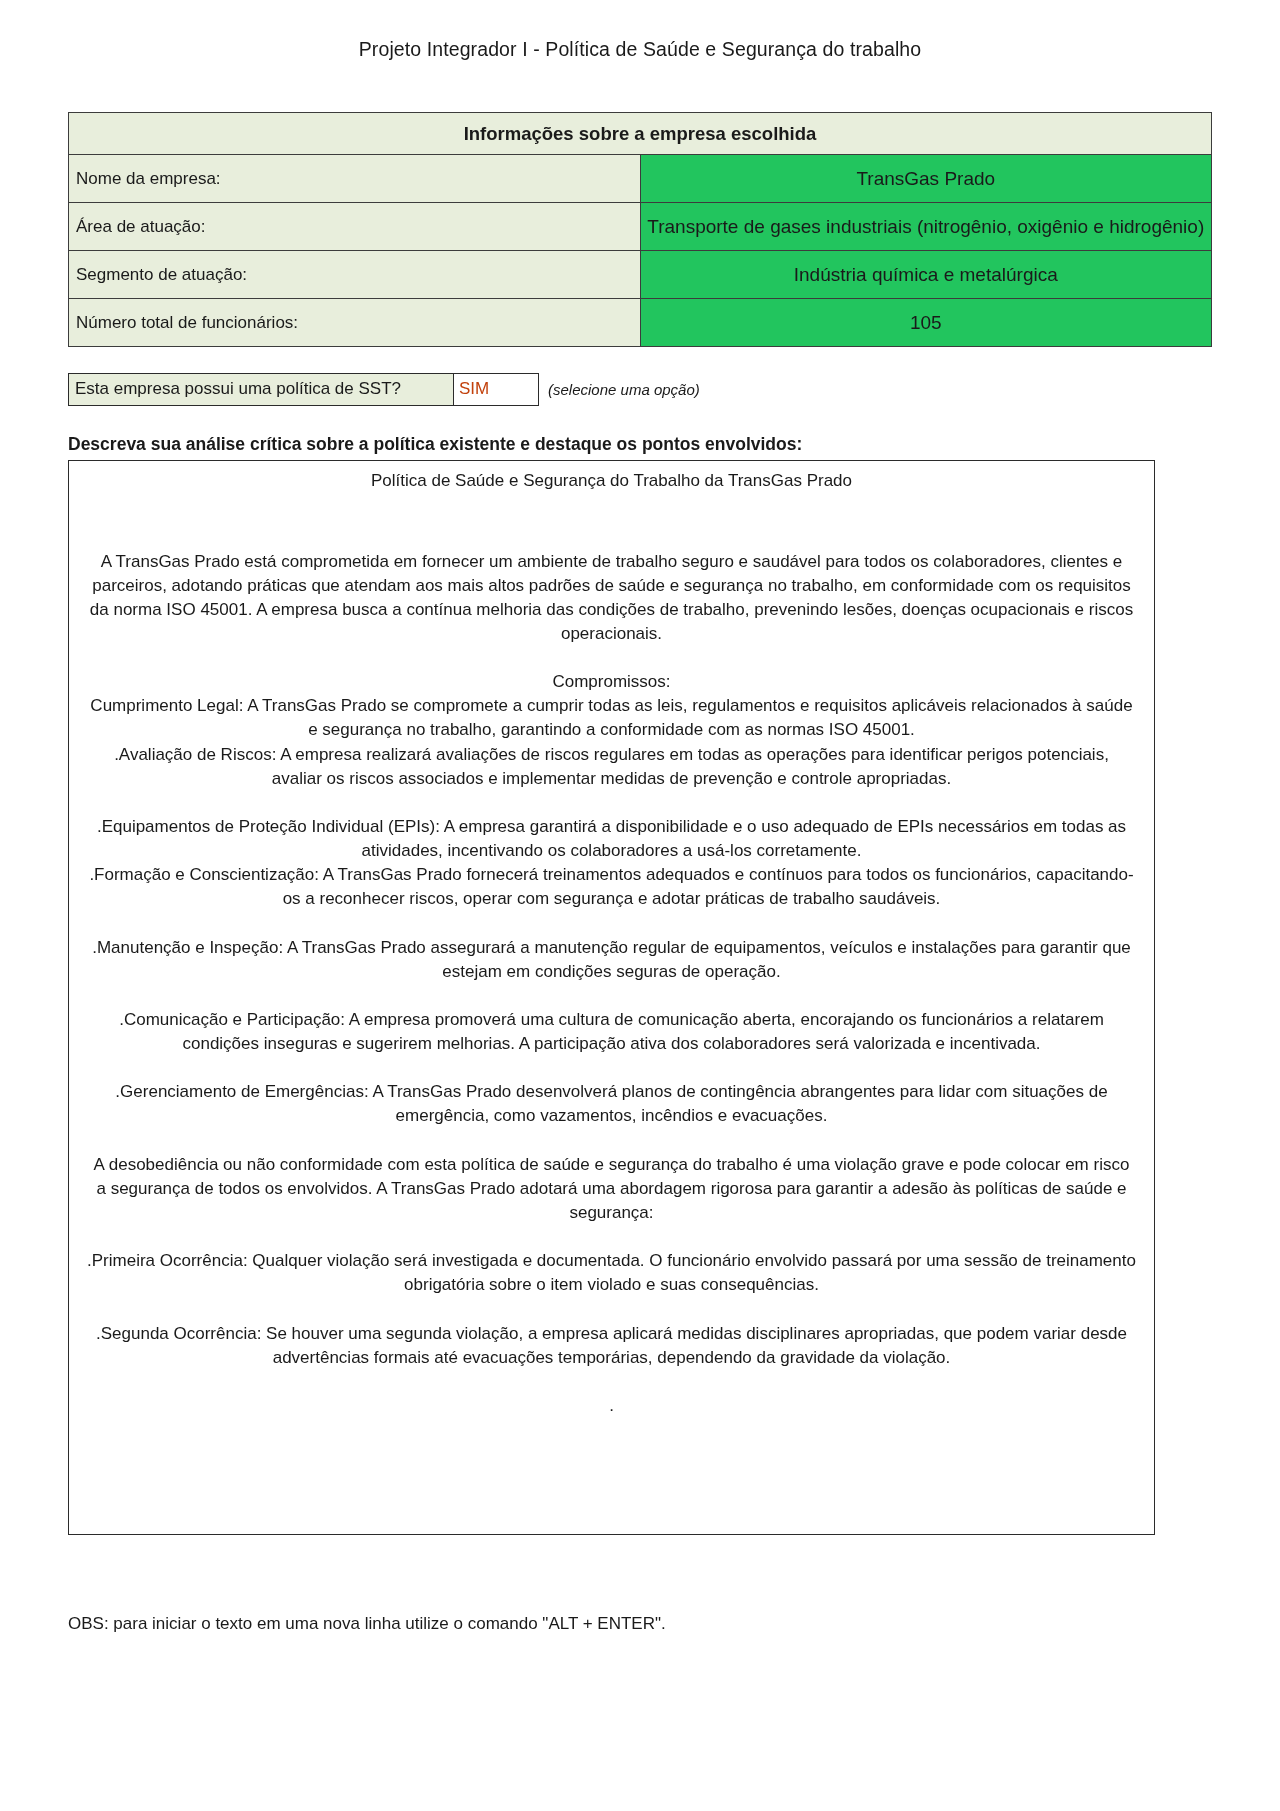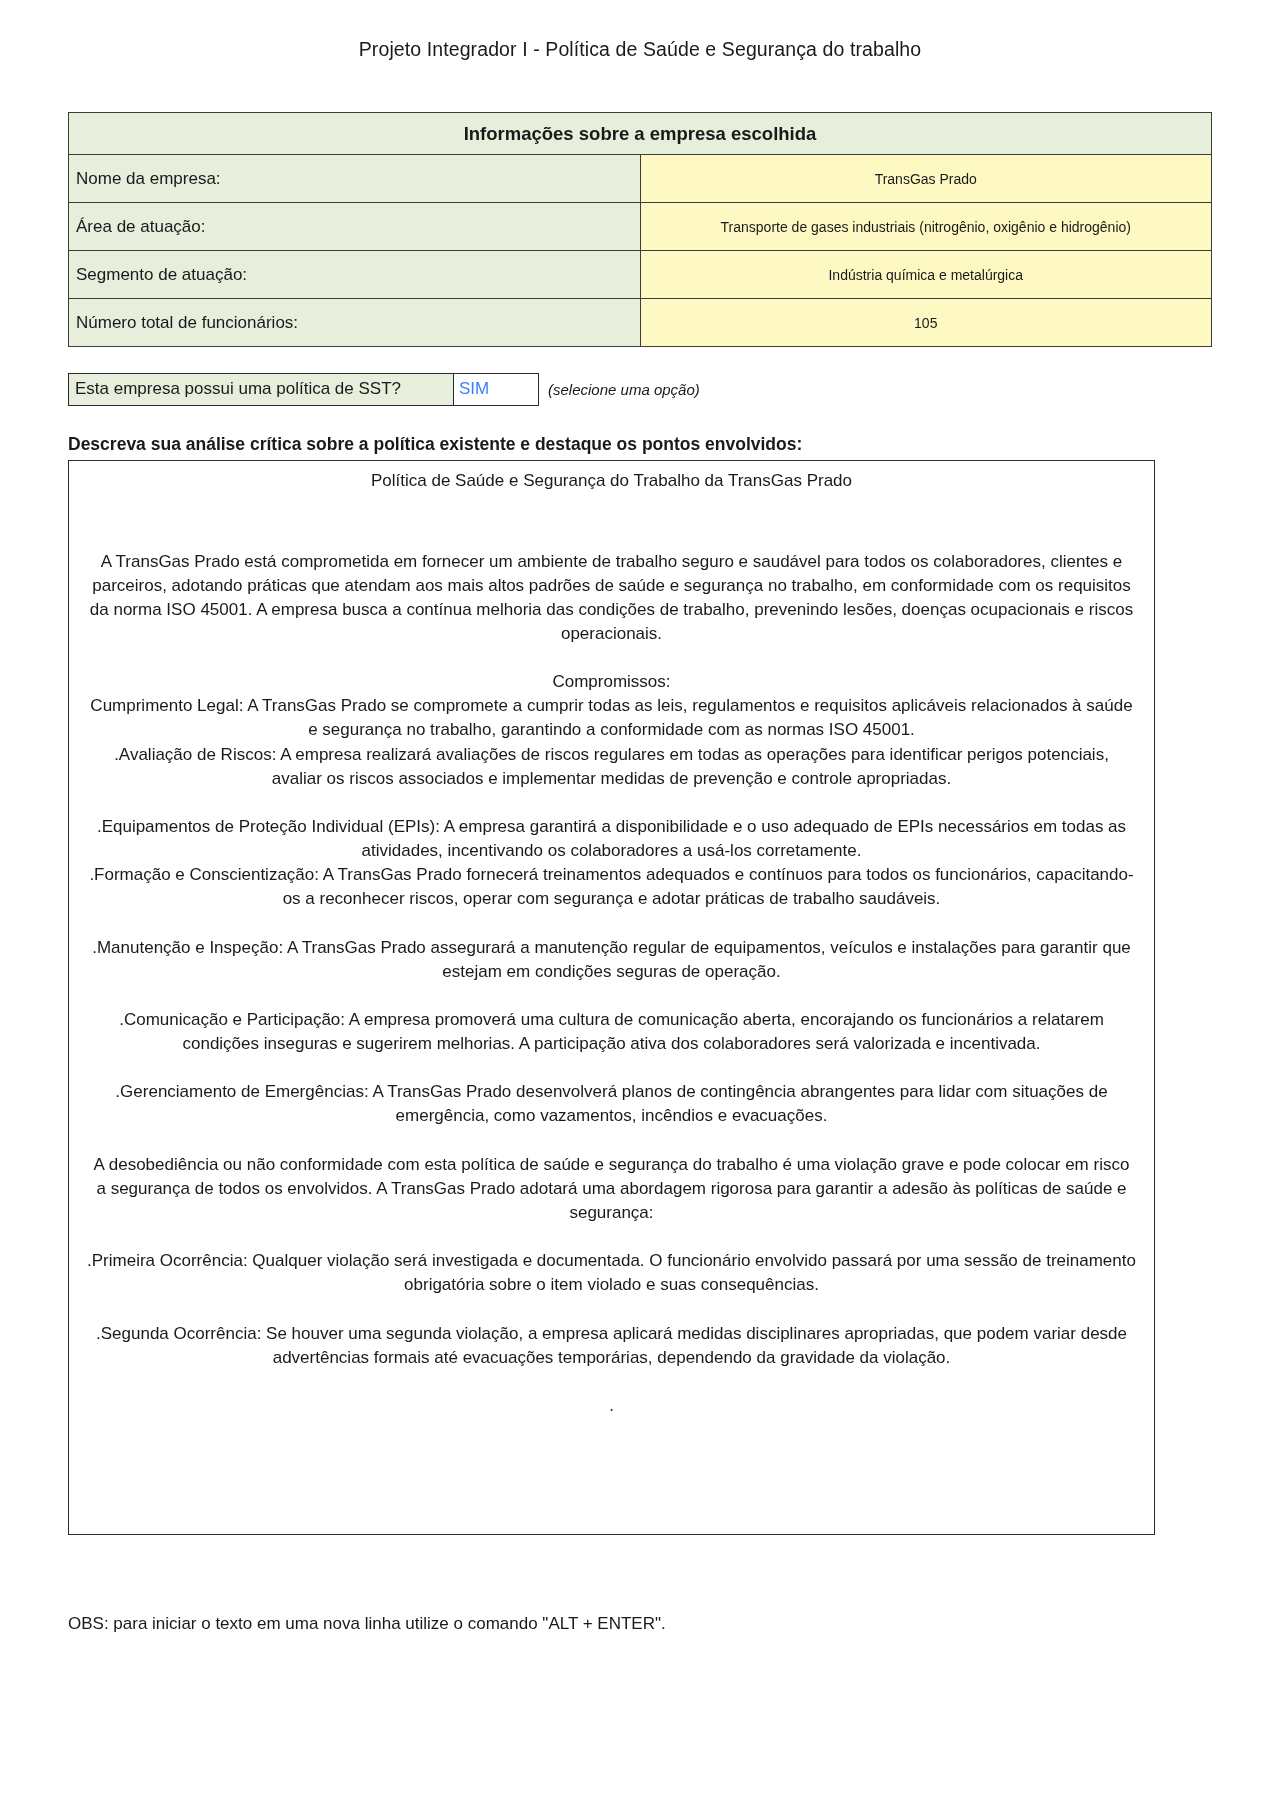--- a/index.html
+++ b/index.html
@@ -62,23 +62,23 @@
   .lbl-cell {
     background: #e8eedc;
     width: 320px;
     font-size: 17px;
     height: 47px;
     padding-left: 7px !important;
     color: #1a1a1a;
     text-align: left;
   }
   .val-cell {
-    background: #fef9c3;
-    text-align: center;
-    font-size: 14px;
+    background: #22c55e;
+    text-align: center;
+    font-size: 19px;
     height: 47px;
     color: #1a1a1a;
   }
 
   
   .sst-row {
     margin: 26px 0 0 0;
     padding: 0 0 0 68px;
     display: flex;
     align-items: stretch;
@@ -95,21 +95,21 @@
   }
   .sst-answer {
     background: #ffffff;
     border: 1.5px solid #2b2b2b;
     border-left: none;
     width: 85px;
     box-sizing: border-box;
     font-size: 17px;
     padding: 4px 0 4px 5px;
     line-height: 1.35;
-    color: #3b82f6;
+    color: #c2410c;
   }
   .sst-hint {
     font-size: 15px;
     font-style: italic;
     color: #1a1a1a;
     padding-left: 9px;
     align-self: center;
     line-height: 1.3;
   }
 

